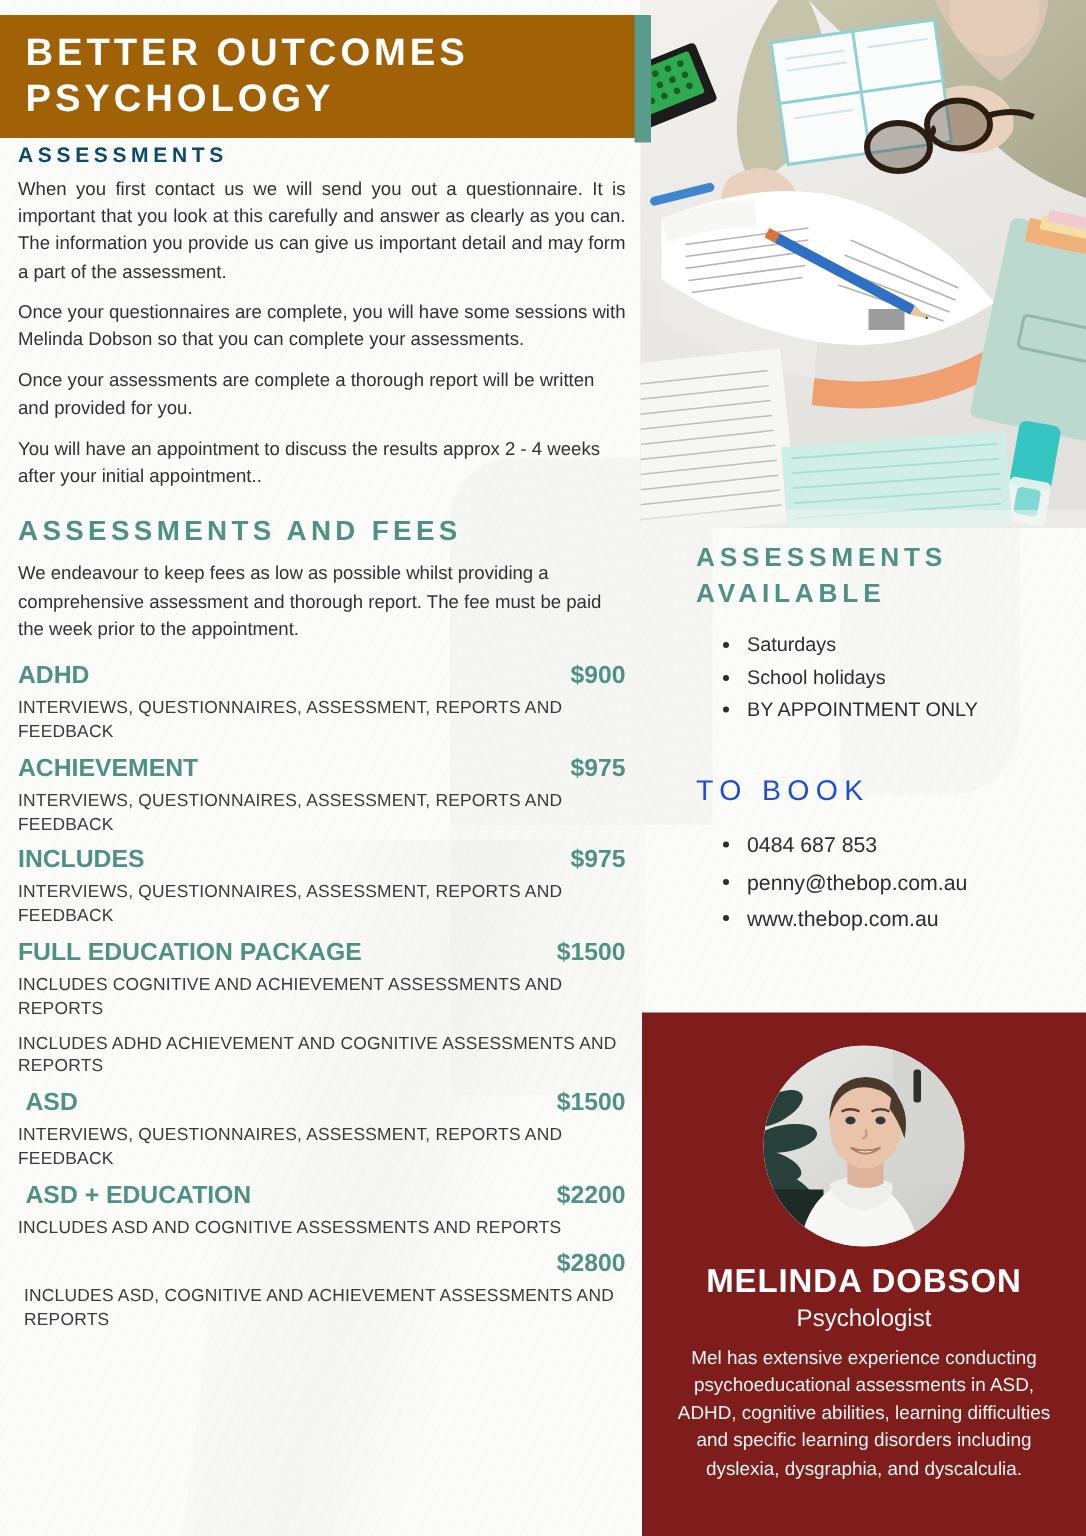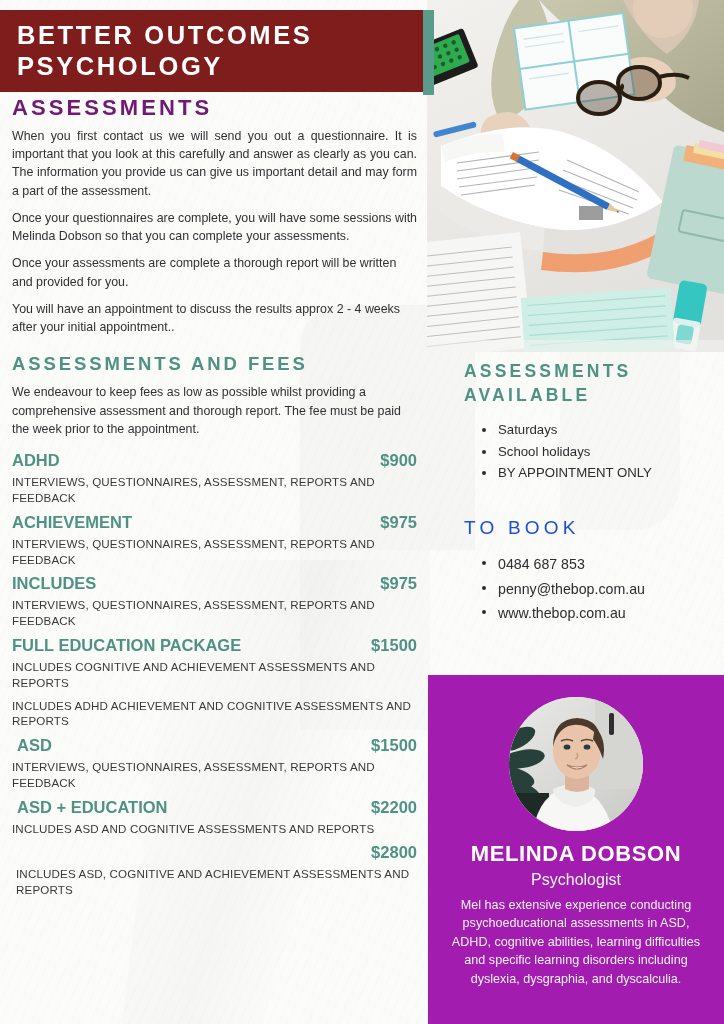--- a/index.html
+++ b/index.html
@@ -62,21 +62,21 @@
       rgba(0,0,0,0.025) 38%,
       rgba(0,0,0,0.0) 60%);
     transform: skewX(-7deg);
   }
 
   
   .header-bar {
     position: absolute;
     left: 0; top: 10px;
     width: 430px; height: 82px;
-    background: #7f1d1d;
+    background: #a16207;
     z-index: 4;
     display: flex;
     align-items: center;
   }
   .header-title {
     color: #ffffff;
     font-size: 25.5px;
     font-weight: 700;
     letter-spacing: 2.6px;
     line-height: 1.23;
@@ -86,22 +86,22 @@
 
   
   .left-col {
     position: absolute;
     left: 0; top: 92px;
     width: 430px;
     z-index: 5;
     padding: 0 13px 0 12px;
   }
   .sec-head {
-    color: #701a75;
-    font-size: 22px;
+    color: #0c4a6e;
+    font-size: 14px;
     font-weight: 700;
     letter-spacing: 3.1px;
     text-transform: uppercase;
     margin: 3px 0 6px 0;
   }
   .body-p {
     color: #2f3133;
     font-size: 12.4px;
     line-height: 1.47;
     text-align: justify;
@@ -209,21 +209,21 @@
     border-radius: 50%;
     background: #2b2d2e;
   }
   .r-list.book li { font-size: 14.2px; line-height: 1.74; }
 
   
   .profile {
     position: absolute;
     left: 428px; top: 675px;
     width: 296px; height: 349px;
-    background: #a21caf;
+    background: #7f1d1d;
     z-index: 4;
     text-align: center;
     padding: 22px 16px 0 16px;
   }
   .avatar {
     width: 134px; height: 134px;
     border-radius: 50%;
     margin: 0 auto 10px auto;
     overflow: hidden;
     background: #d6d4d1;

